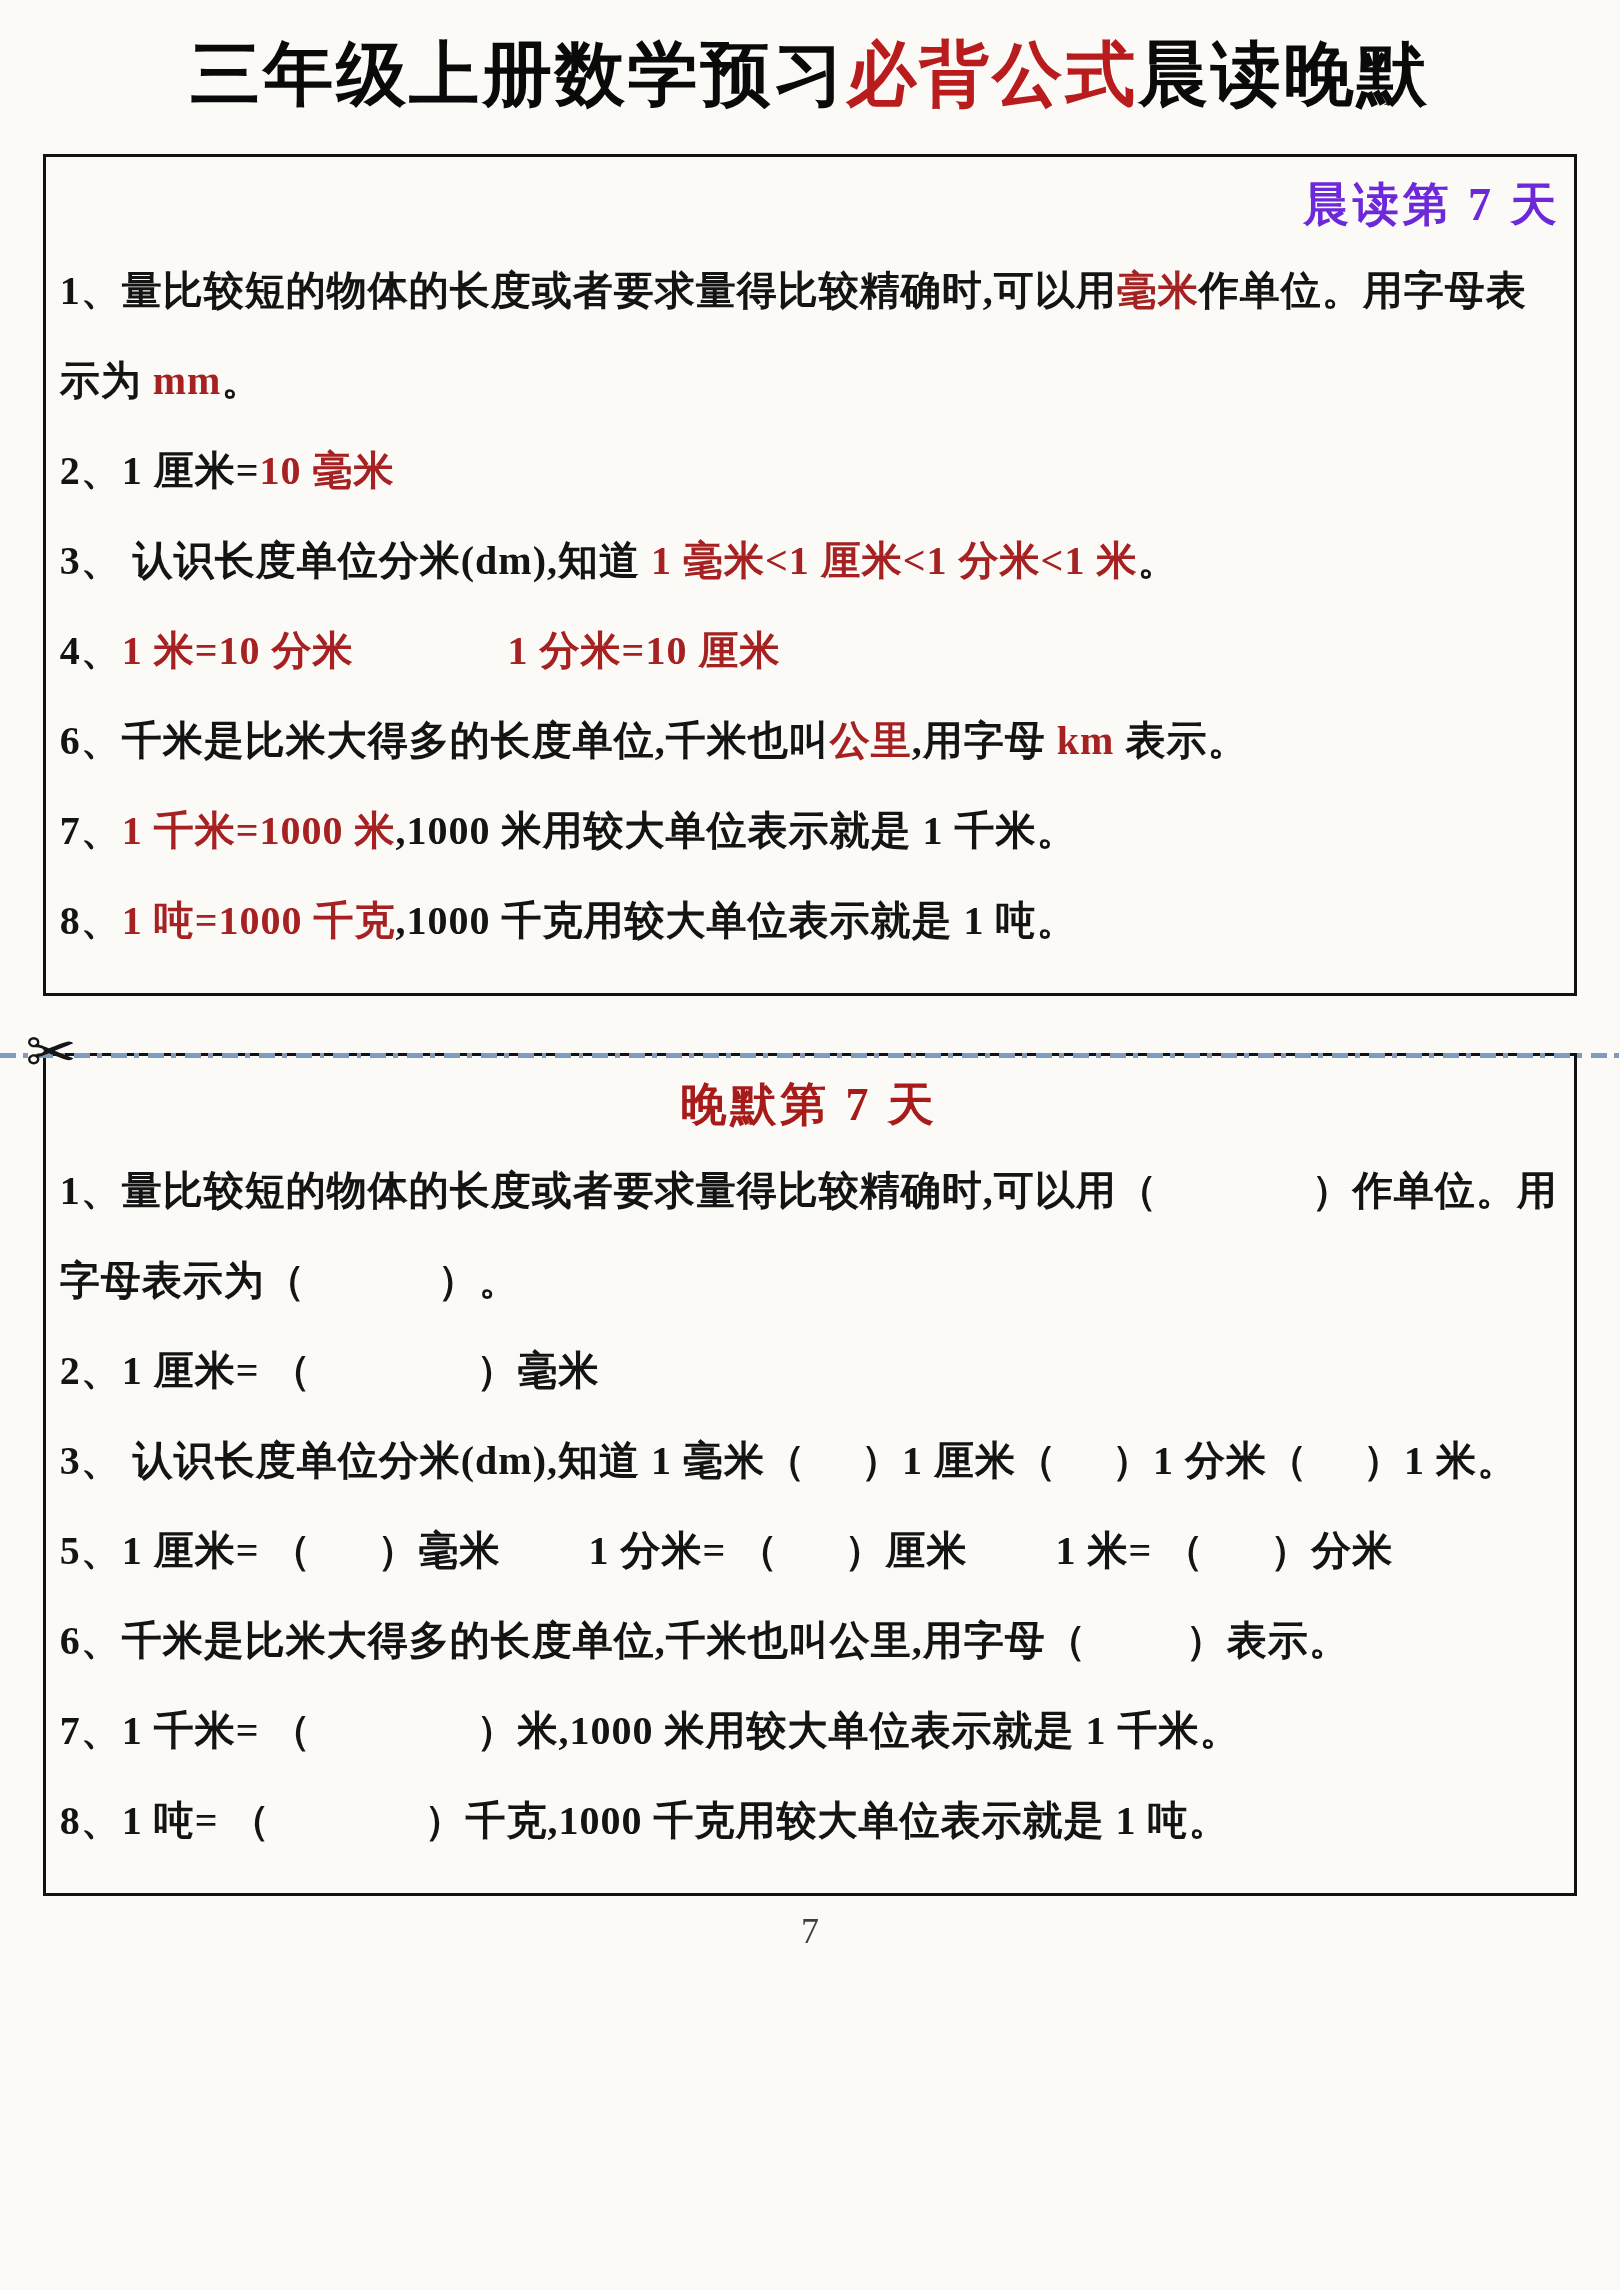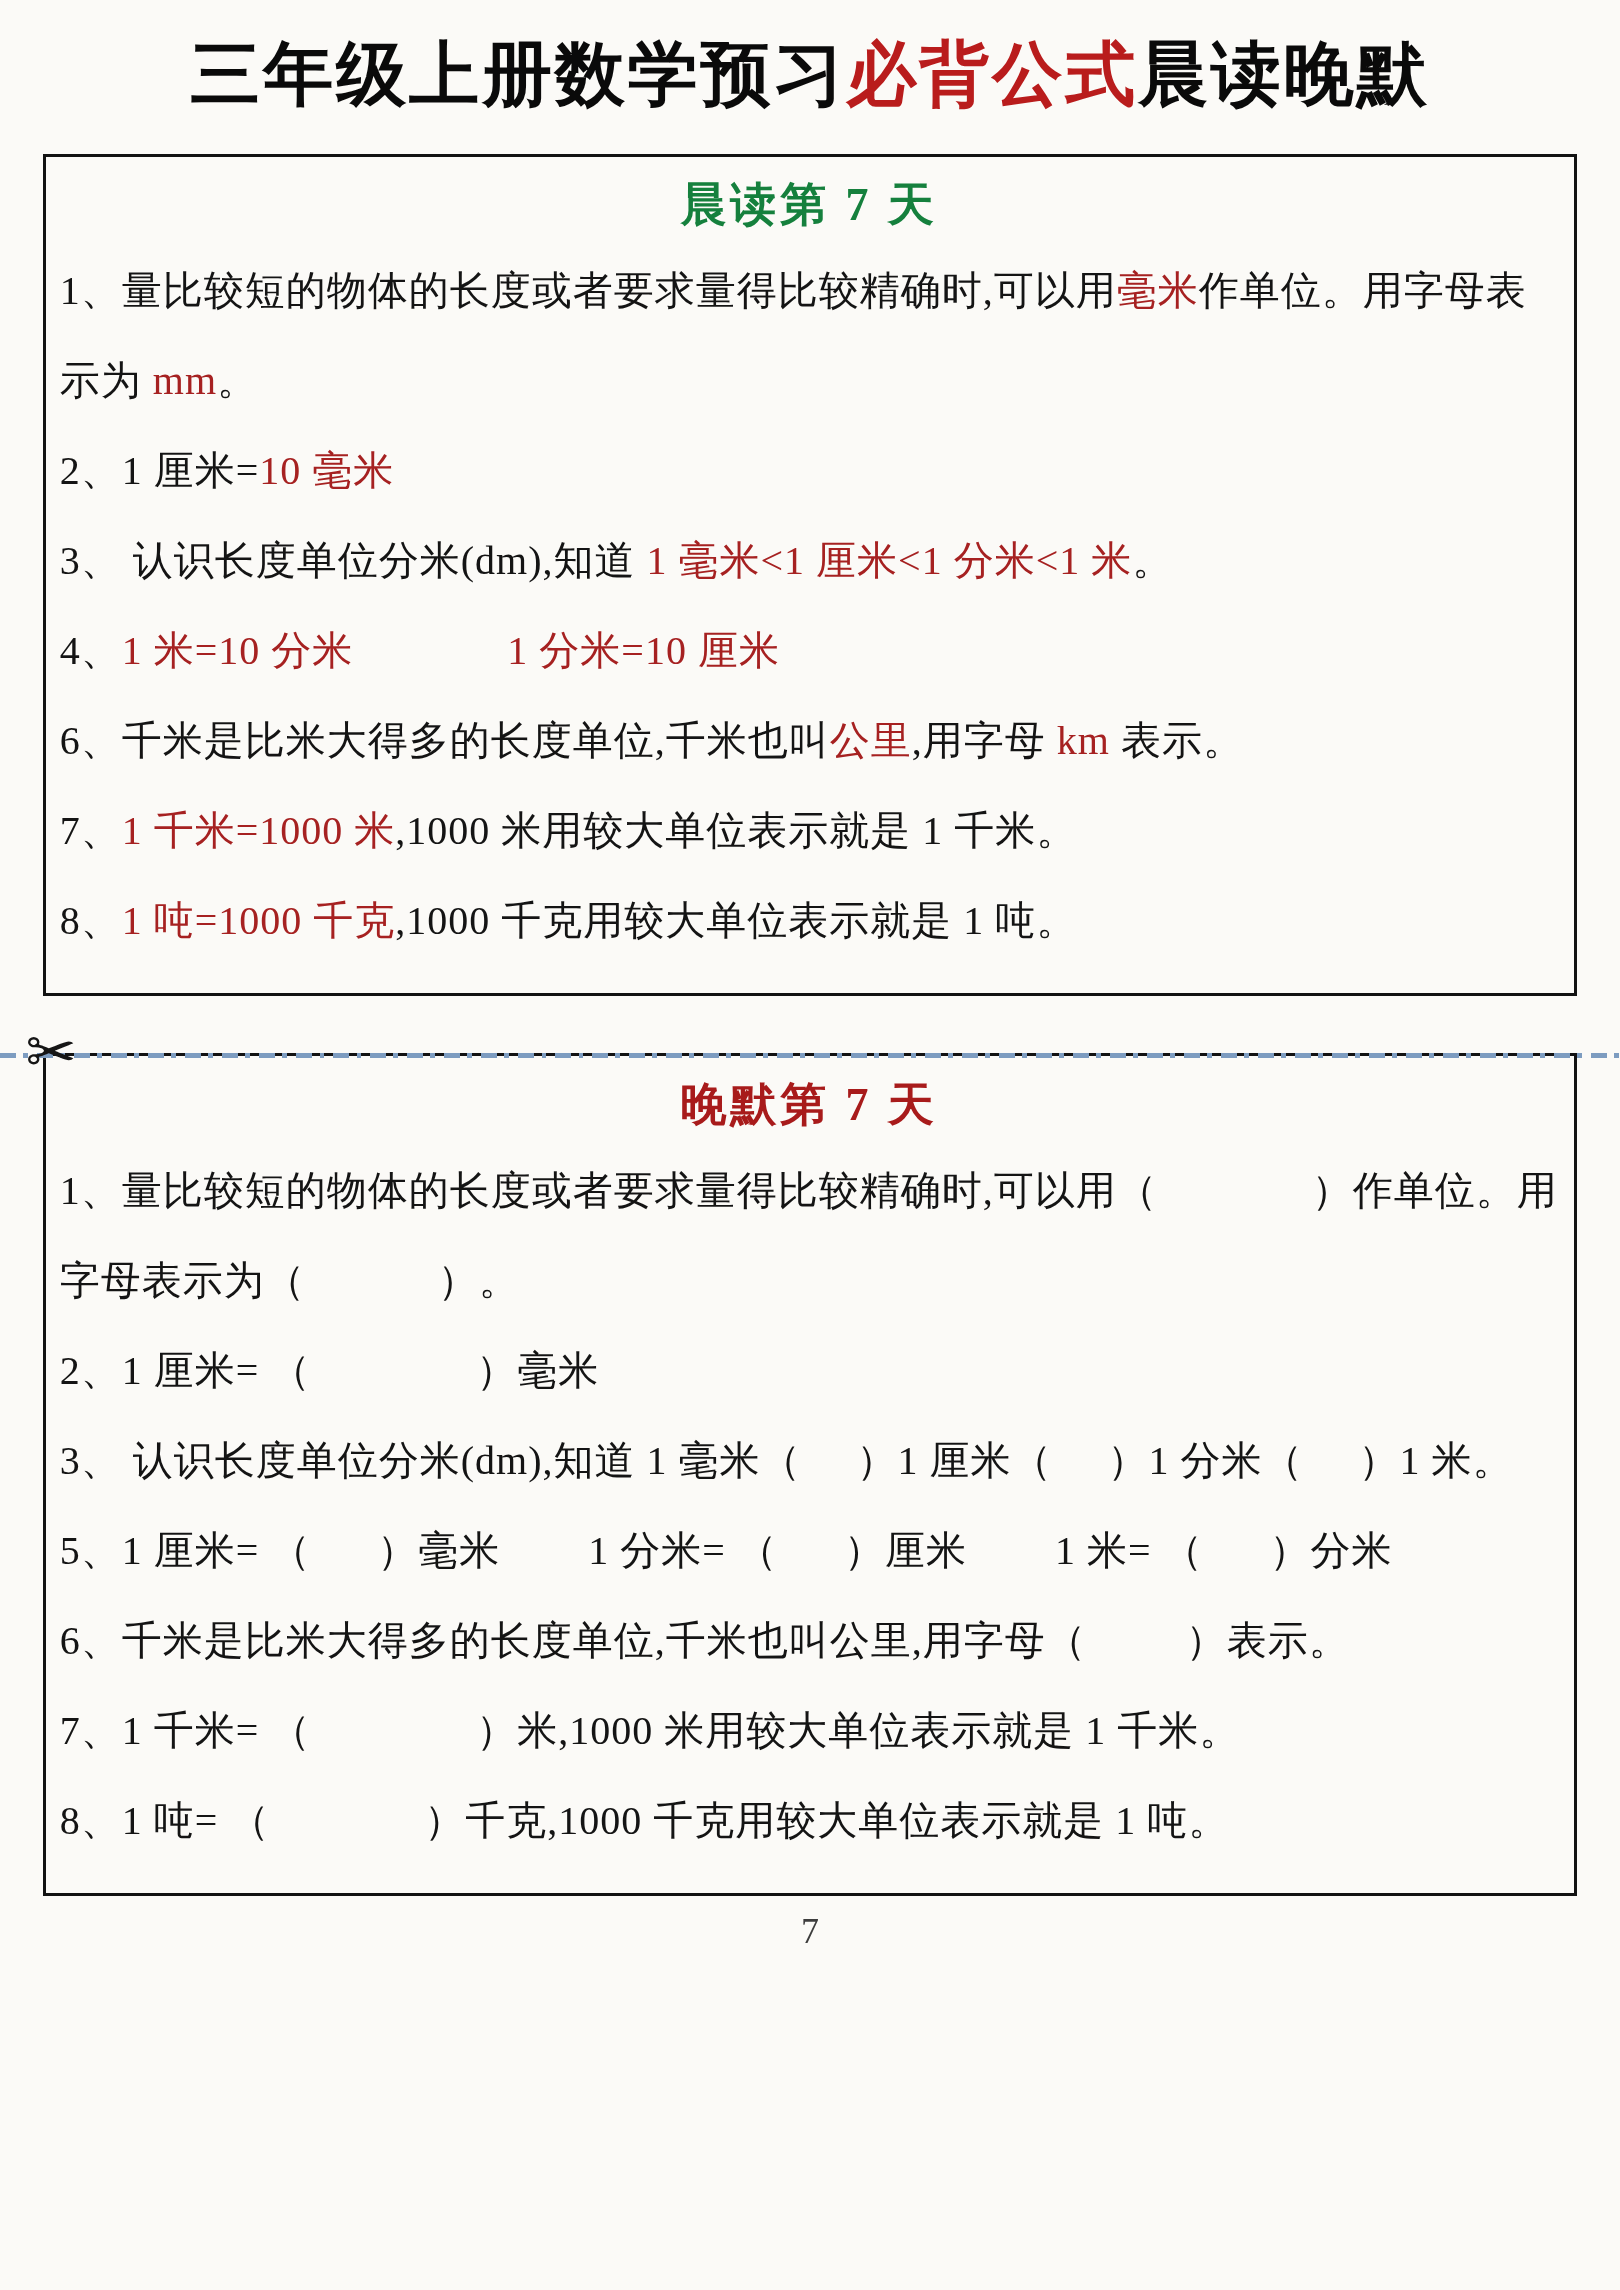--- a/index.html
+++ b/index.html
@@ -43,20 +43,21 @@
     margin: 3.9px 0 9.8px 0;
     letter-spacing: 3.9px;
   }
   .items { padding-left: 2px; }
   .item {
     font-size: 40px;
     line-height: 90px;
     white-space: pre-wrap;
     letter-spacing: 1px;
     color: var(--text, #141414);
+    font-weight: bold;
   }
   .seg.red { color: var(--body-red, #A62121); }
 
   .cutline-wrap {
     position: relative;
     height: 0;
     margin: 57px 0 55px 0;
   }
   .dashline {
     position: absolute;
@@ -87,21 +88,21 @@
   }
 </style>
 </head>
 <body>
 
 <div class="page">
 
   <h1 class="title"><span>三年级上册数学预习</span><span class="title-red">必背公式</span><span>晨读晚默</span></h1>
 
   <section class="box">
-    <div class="sec-header" style="color: #15803d;">晨读第 7 天</div>
+    <div class="sec-header" style="color: #6d28d9; text-align: right;">晨读第 7 天</div>
     <div class="items">
         <div class="item"><span class="seg">1、量比较短的物体的长度或者要求量得比较精确时,可以用</span><span class="seg red">毫米</span><span class="seg">作单位。用字母表示为 </span><span class="seg red">mm</span><span class="seg">。</span></div>
         <div class="item"><span class="seg">2、1 厘米=</span><span class="seg red">10 毫米</span></div>
         <div class="item"><span class="seg">3、 认识长度单位分米(dm),知道 </span><span class="seg red">1 毫米&lt;1 厘米&lt;1 分米&lt;1 米</span><span class="seg">。</span></div>
         <div class="item"><span class="seg">4、</span><span class="seg red">1 米=10 分米</span><span class="seg">              </span><span class="seg red">1 分米=10 厘米</span></div>
         <div class="item"><span class="seg">6、千米是比米大得多的长度单位,千米也叫</span><span class="seg red">公里</span><span class="seg">,用字母 </span><span class="seg red">km</span><span class="seg"> 表示。</span></div>
         <div class="item"><span class="seg">7、</span><span class="seg red">1 千米=1000 米</span><span class="seg">,1000 米用较大单位表示就是 1 千米。</span></div>
         <div class="item"><span class="seg">8、</span><span class="seg red">1 吨=1000 千克</span><span class="seg">,1000 千克用较大单位表示就是 1 吨。</span></div>
       </div>
   </section>

